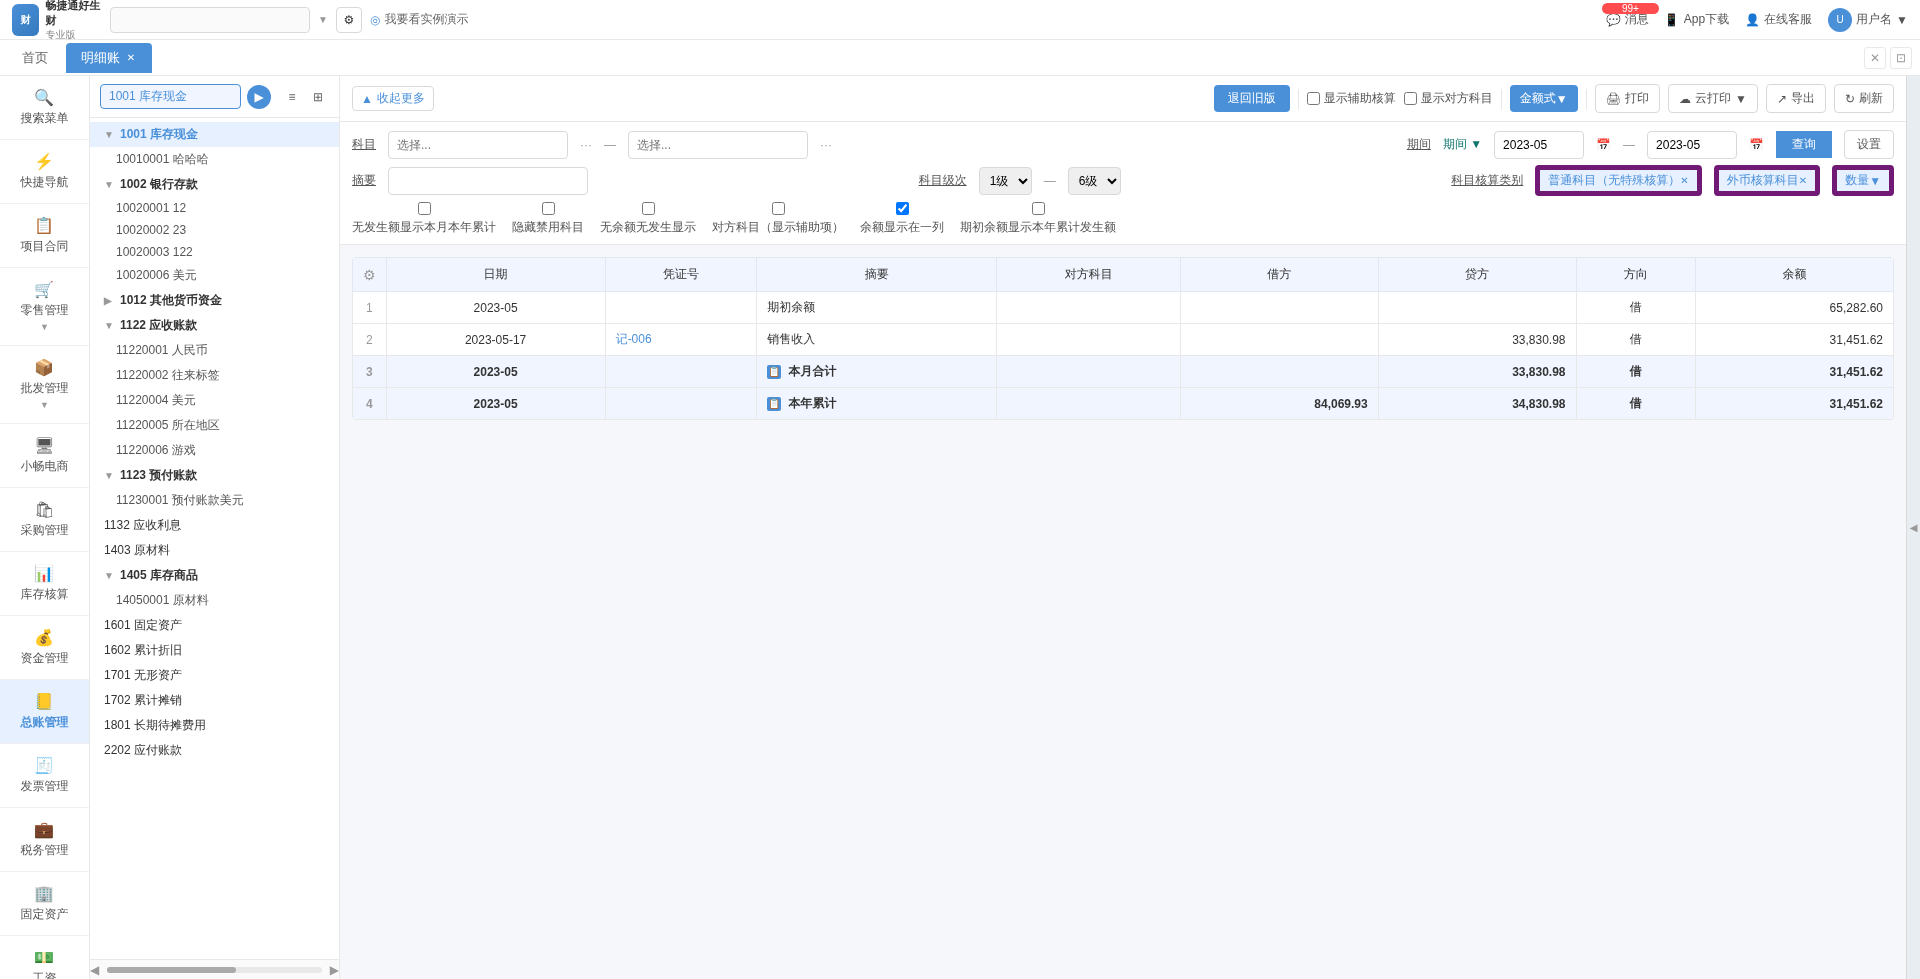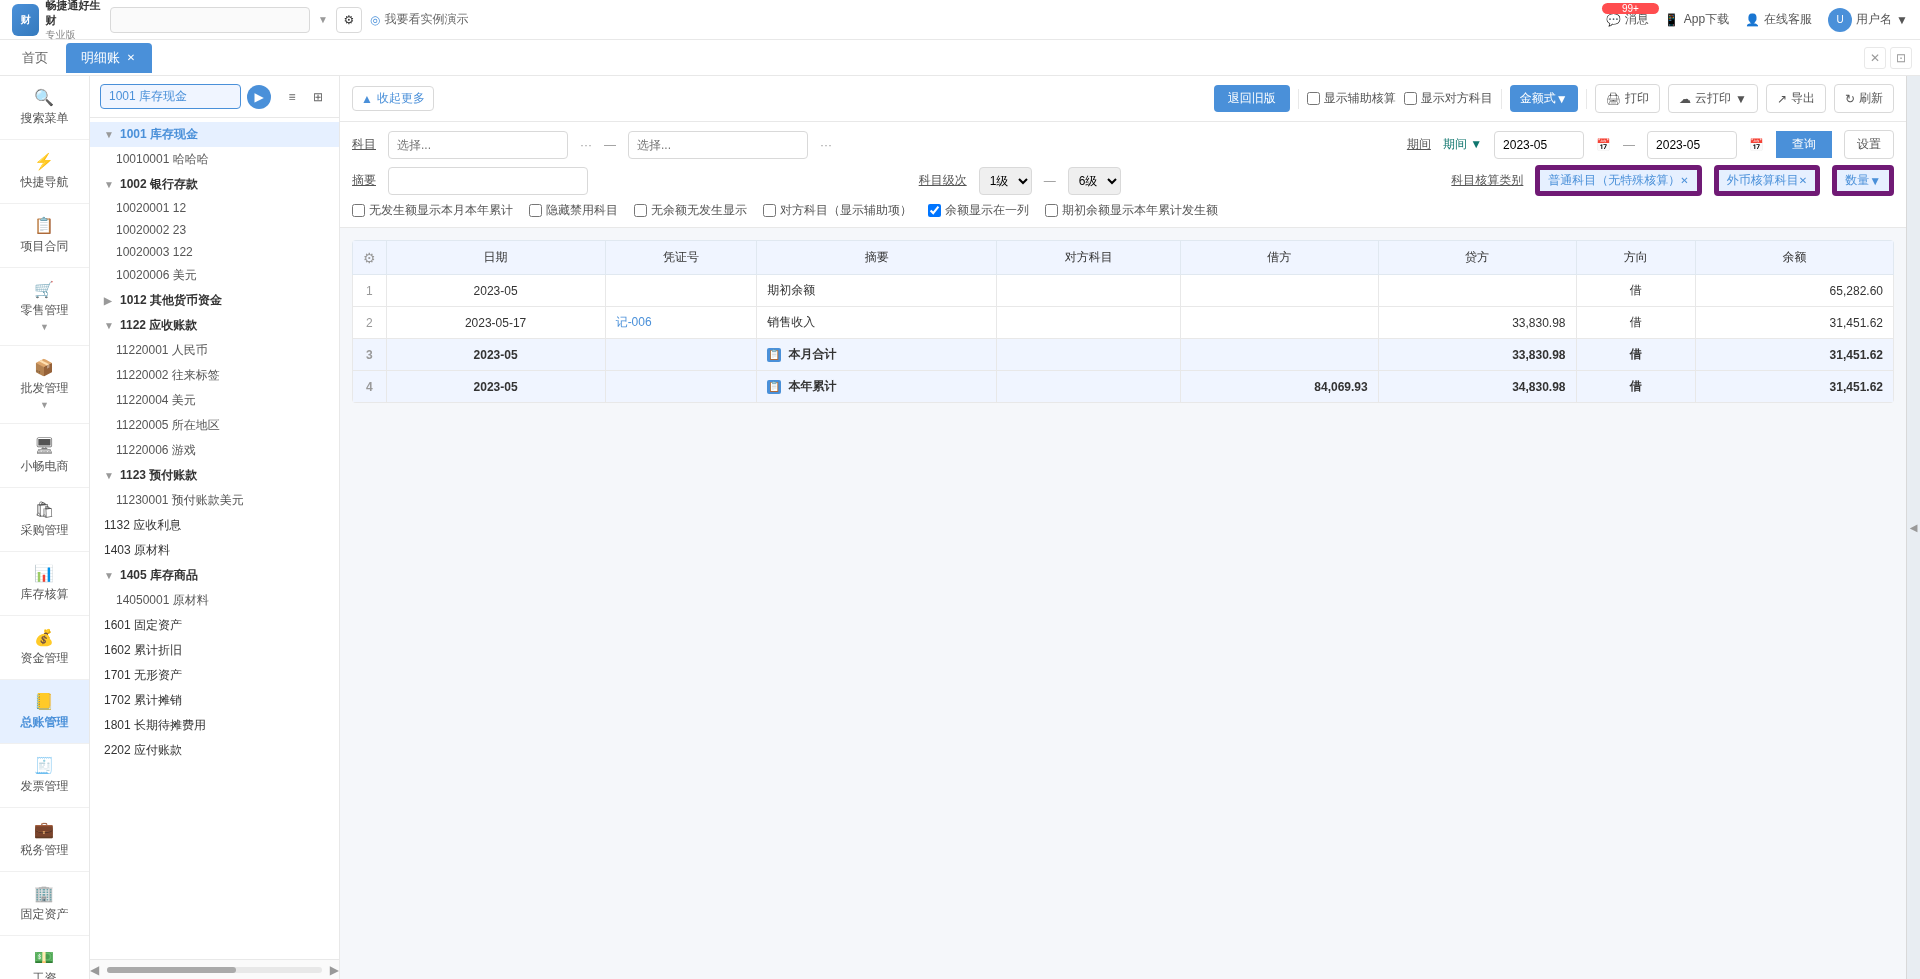--- a/index.html
+++ b/index.html
@@ -73,21 +73,21 @@
     .filter-select { height: 28px; border: 1px solid #d9d9d9; border-radius: 4px; padding: 0 6px; font-size: 12px; }
     .filter-dash { color: #999; }
     .filter-tag { display: flex; align-items: center; background: #e6f0ff; border: 5px solid #701a75; border-radius: 4px; padding: 2px 8px; font-size: 12px; color: #4a90d9; }
     .filter-tag-close { cursor: pointer; font-size: 10px; }
     .filter-date { height: 28px; border: 1px solid #d9d9d9; border-radius: 4px; padding: 0 8px; font-size: 12px; width: 90px; }
     .search-btn { background: #4a90d9; color: #fff; border: none; border-radius: 0; padding: 5px 16px; cursor: pointer; font-size: 12px; }
     .settings-btn { background: #fff; color: #555; border: 1px solid #d9d9d9; border-radius: 4px; padding: 5px 12px; cursor: pointer; font-size: 12px; }
 
     
     .checkbox-row { display: flex; align-items: center; gap: 16px; }
-    .cb-item { display: flex; align-items: center; gap: 4px; font-size: 12px; color: #555; }
+    .cb-item { display: flex; align-items: center; gap: 4px; font-size: 12px; color: #555; flex-direction: column; }
 
     
     .table-wrap { flex: 1; overflow: auto; padding: 12px; }
     .data-table { width: 100%; border-collapse: collapse; background: #fff; border-radius: 4px; overflow: hidden; }
     .data-table th { background: #f0f5ff; border: 1px solid #e0e8f0; padding: 8px 10px; font-size: 12px; color: #333; text-align: center; font-weight: normal; }
     .data-table td { border: 1px solid #e8e8e8; padding: 7px 10px; font-size: 12px; color: #333; }
     .data-table .row-num { text-align: center; color: #999; width: 30px; }
     .data-table .date-col { text-align: center; }
     .data-table .voucher-link { color: #4a90d9; text-decoration: none; cursor: pointer; }
     .data-table .amount-col { text-align: right; }

